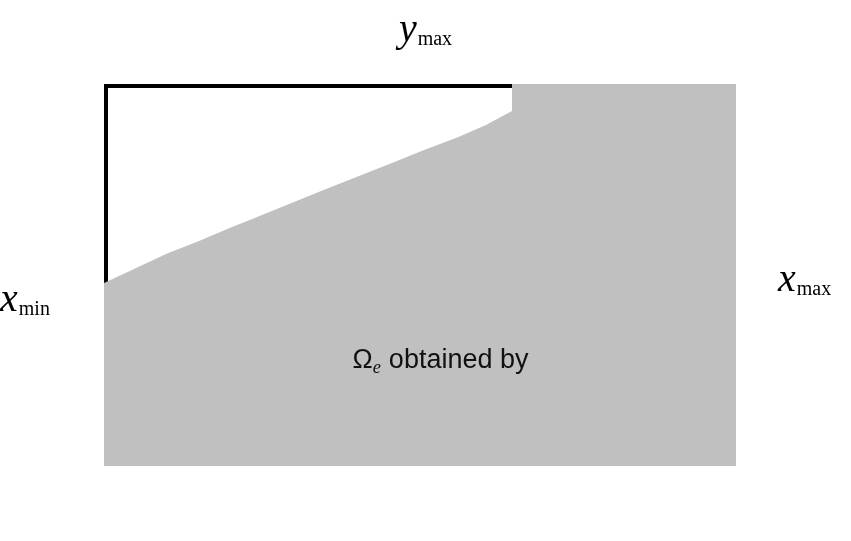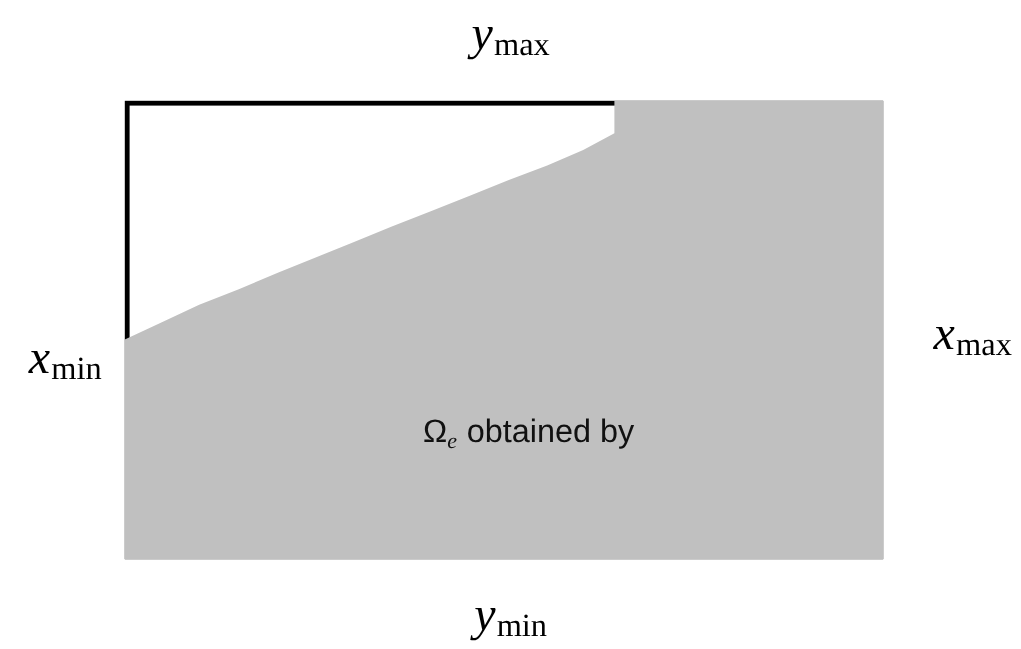--- a/index.html
+++ b/index.html
@@ -66,38 +66,38 @@
     color: #000000;
     white-space: nowrap;
     line-height: 1;
   }
   .math-label .var {
     font-style: italic;
     font-size: 40px;
   }
   .math-label .sub {
     font-style: normal;
-    font-size: 27px;
+    font-size: 20px;
     vertical-align: -0.18em;
     margin-left: 1px;
   }
   #label-y-max {
     left: 0px;
     top: 8px;
     width: 851px;
     text-align: center;
   }
   #label-y-min {
     left: 0px;
     top: 492px;
     width: 851px;
     text-align: center;
   }
   #label-x-min {
-    left: 24px;
+    left: 0;
     top: 278px;
   }
   #label-x-max {
     left: 758px;
     top: 258px;
     margin-left: 20px;
   }
 </style>
 </head>
 <body>
@@ -111,23 +111,20 @@
   </svg>
 
   <div id="interior-text" style="color: rgb(17, 17, 17);">
     <span class="line"><span>Ω</span><span class="sub-italic">e</span><span> obtained by</span></span>
   </div>
 
   <div class="math-label" id="label-y-max">
     <span class="var">y</span><span class="sub">max</span>
   </div>
 
-  <div class="math-label" id="label-y-min">
-    <span class="var">y</span><span class="sub">min</span>
-  </div>
 
   <div class="math-label" id="label-x-min">
     <span class="var">x</span><span class="sub">min</span>
   </div>
 
   <div class="math-label" id="label-x-max">
     <span class="var">x</span><span class="sub">max</span>
   </div>
 
 </div>

